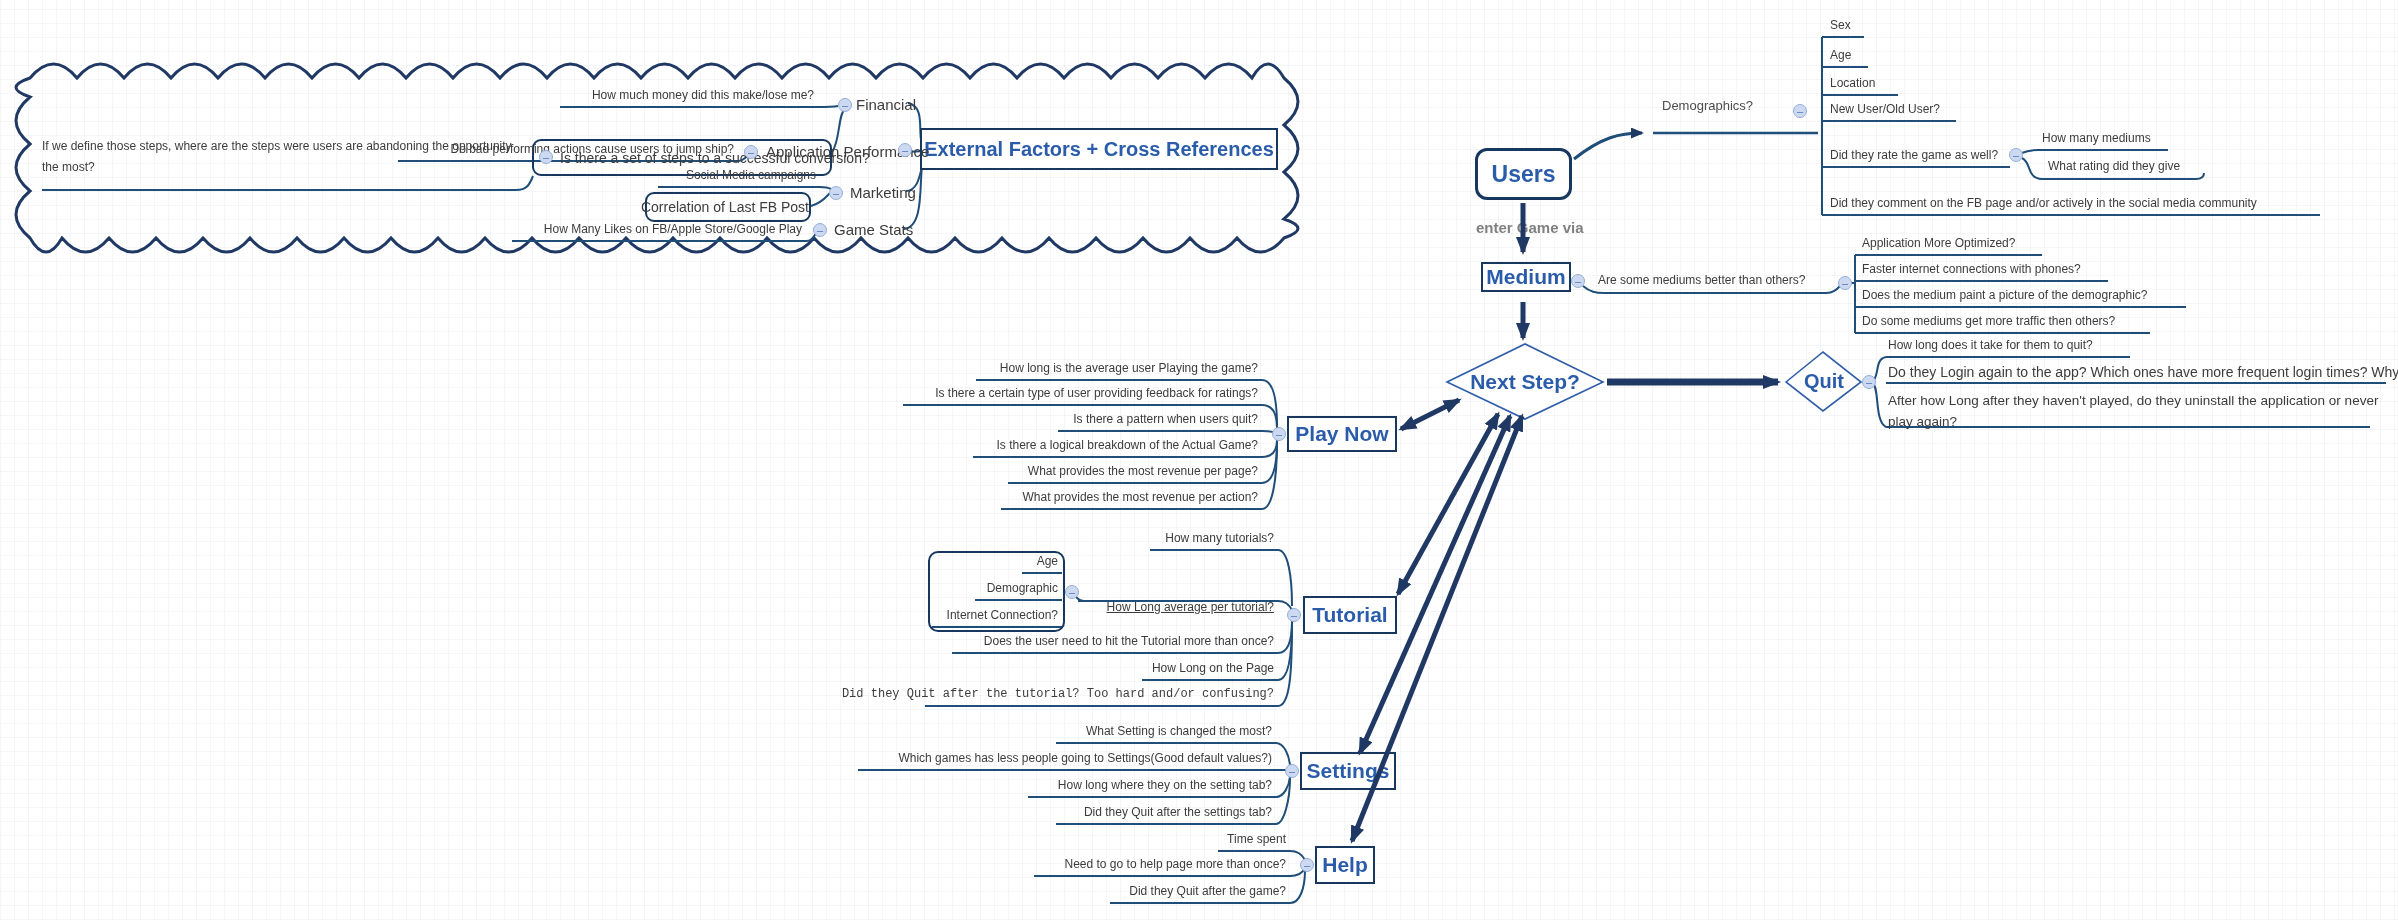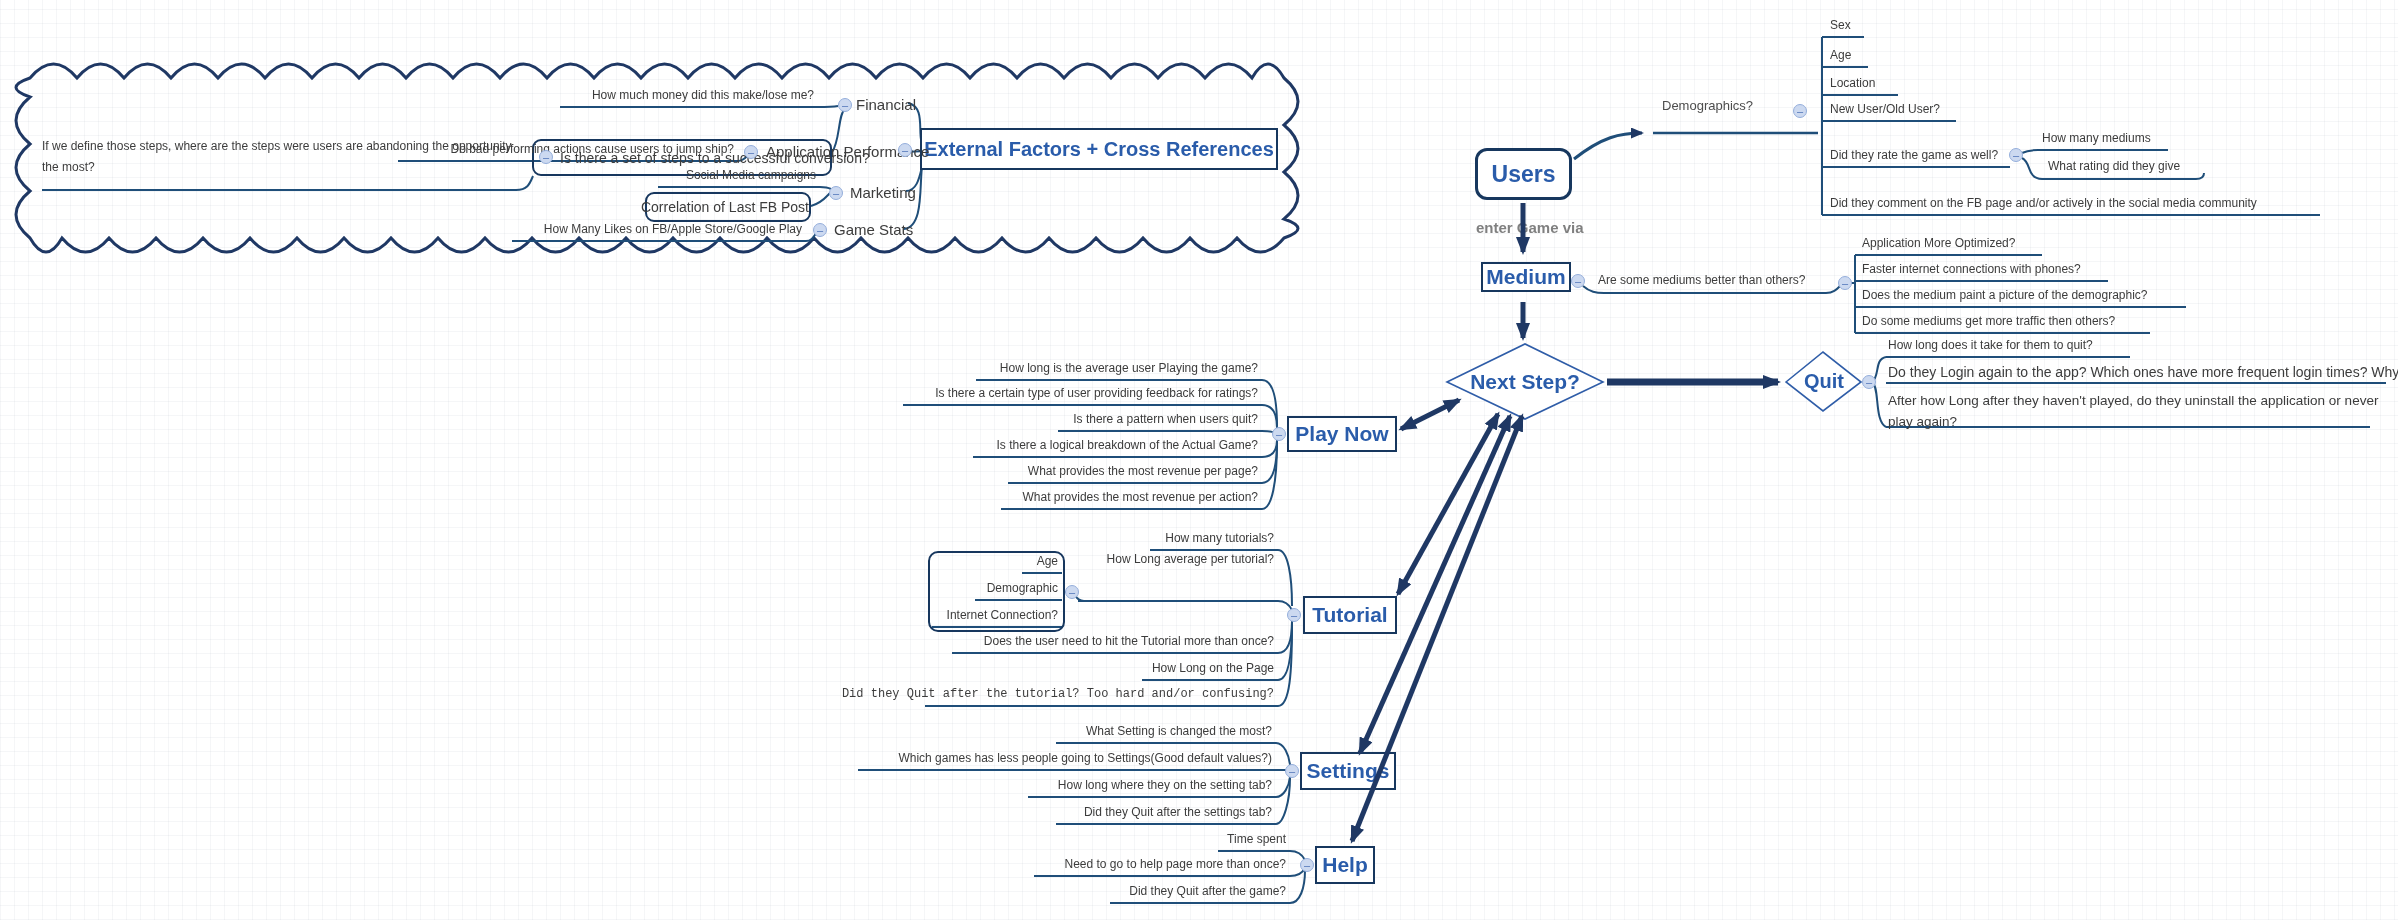--- a/index.html
+++ b/index.html
@@ -185,21 +185,21 @@
   <div class="leaf r" style="right:1140px;top:412px;">Is there a pattern when users quit?</div>
   <div class="leaf r" style="right:1140px;top:438px;">Is there a logical breakdown of the Actual Game?</div>
   <div class="leaf r" style="right:1140px;top:464px;">What provides the most revenue per page?</div>
   <div class="leaf r" style="right:1140px;top:490px;">What provides the most revenue per action?</div>
 
   <div class="box" style="left:1303px;top:596px;width:94px;height:38px;font-size:21px;">
     <span>Tutorial</span>
   </div>
   <div class="ci" style="left:1287px;top:608px;">–</div>
   <div class="leaf r" style="right:1124px;top:531px;">How many tutorials?</div>
-  <div class="leaf r" style="right:1124px;top:552px;">How Long average per tutorial?</div>
+  <div class="leaf r" style="right:1124px;top:600px;text-decoration:underline;">How Long average per tutorial?</div>
   <div class="ci" style="left:1065px;top:585px;">–</div>
   <div class="plainbox" style="left:928px;top:551px;width:137px;height:81px;border-radius:10px;"></div>
   <div class="leaf r" style="right:1340px;top:554px;">Age</div>
   <div class="leaf r" style="right:1340px;top:581px;">Demographic</div>
   <div class="leaf r" style="right:1340px;top:608px;">Internet Connection?</div>
   <div class="leaf r" style="right:1124px;top:634px;">Does the user need to hit the Tutorial more than once?</div>
   <div class="leaf r" style="right:1124px;top:661px;">How Long on the Page</div>
   <div class="leaf r" style="right:1124px;top:687px;font-family:Liberation Mono, monospace;">Did they Quit after the tutorial? Too hard and/or confusing?</div>
 
   <div class="box" style="left:1300px;top:752px;width:96px;height:38px;font-size:21px;">

